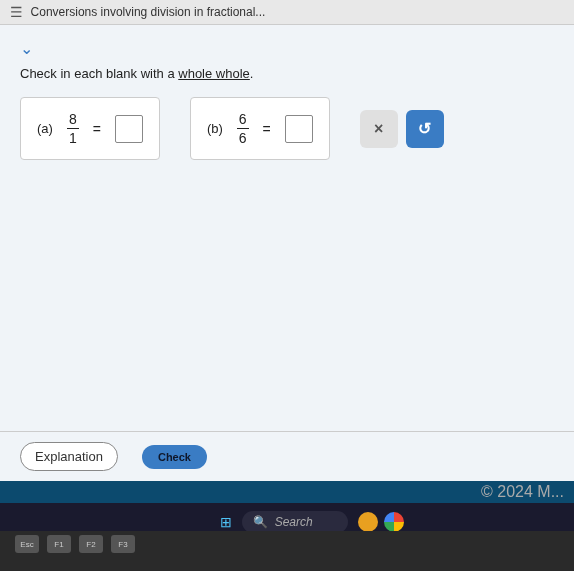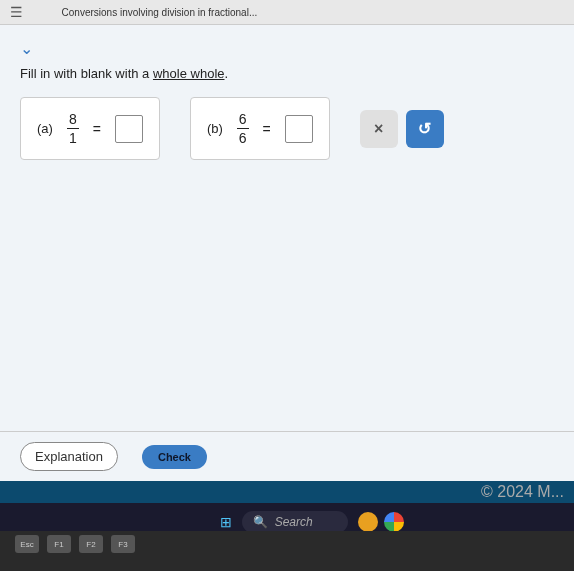--- a/index.html
+++ b/index.html
@@ -23,23 +23,22 @@
       border-bottom: 1px solid #ccc;
     }
 
     .hamburger-icon {
       font-size: 14px;
       color: #555;
       cursor: pointer;
     }
 
     .top-bar-title {
-      font-size: 10px;
+      font-size: 12px;
       color: #333;
-      margin-left: 31px;
     }
 
     .instruction-text {
       font-size: 13px;
       color: #222;
       margin-bottom: 16px;
     }
 
     .instruction-text u {
       text-decoration: underline;
@@ -306,21 +305,21 @@
   <div class="top-bar">
     <span class="hamburger-icon">☰</span>
     <span class="top-bar-title">Conversions involving division in fractional...</span>
   </div>
 
   <div class="main-content">
 
     <div style="color:#3a7cc4; font-size:16px; margin-bottom:8px;">⌄</div>
 
     <div class="instruction-text">
-      <span>Fill in with blank with a </span><u>whole whole</u><span>.</span>
+      <span>Check in each blank with a </span><u>whole whole</u><span>.</span>
     </div>
 
     <div class="problem-row">
 
       <div class="problem-box">
         <span class="problem-label">(a)</span>
         <div class="fraction">
           <span class="numerator">8</span>
           <span class="denominator">1</span>
         </div>

